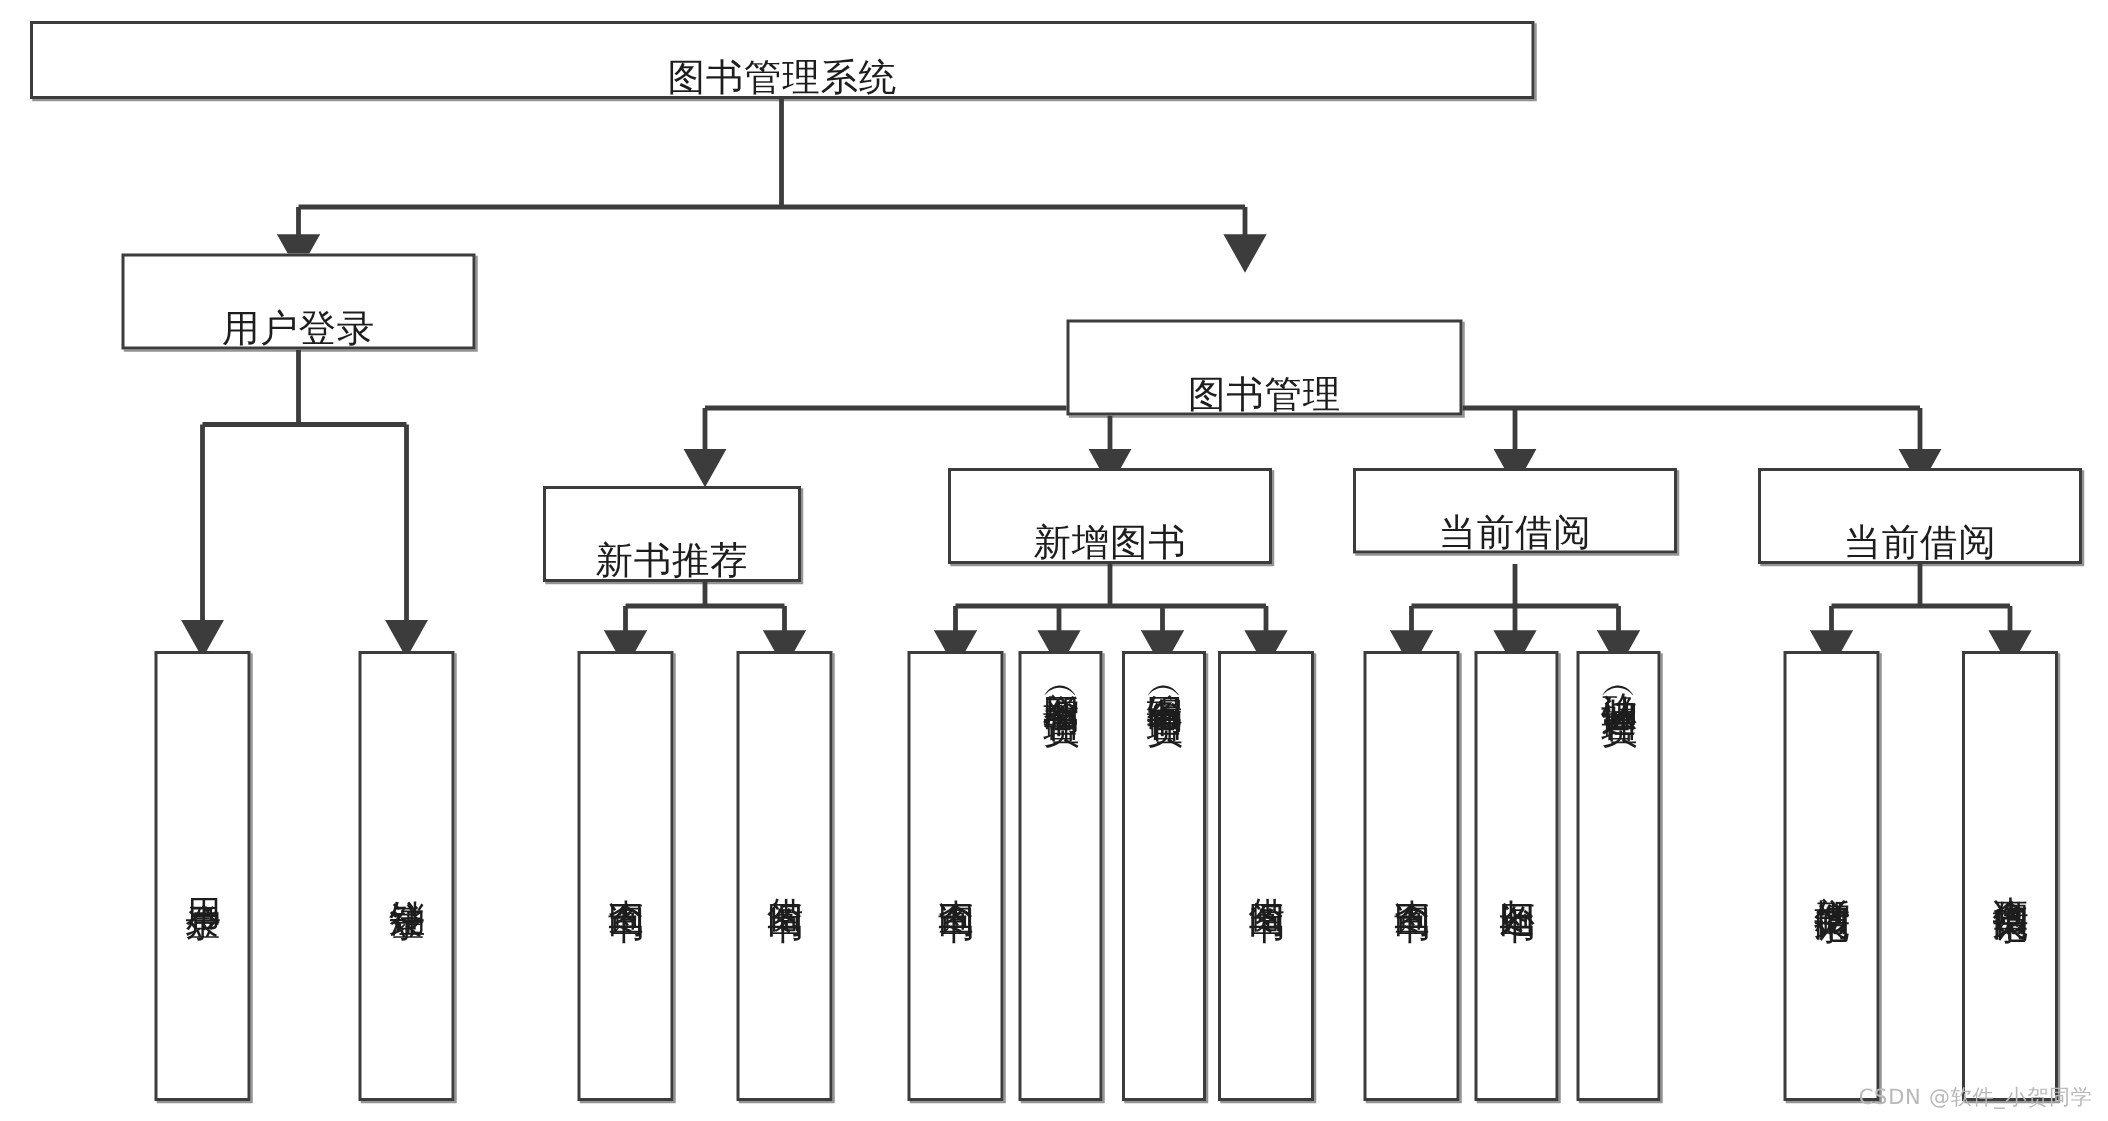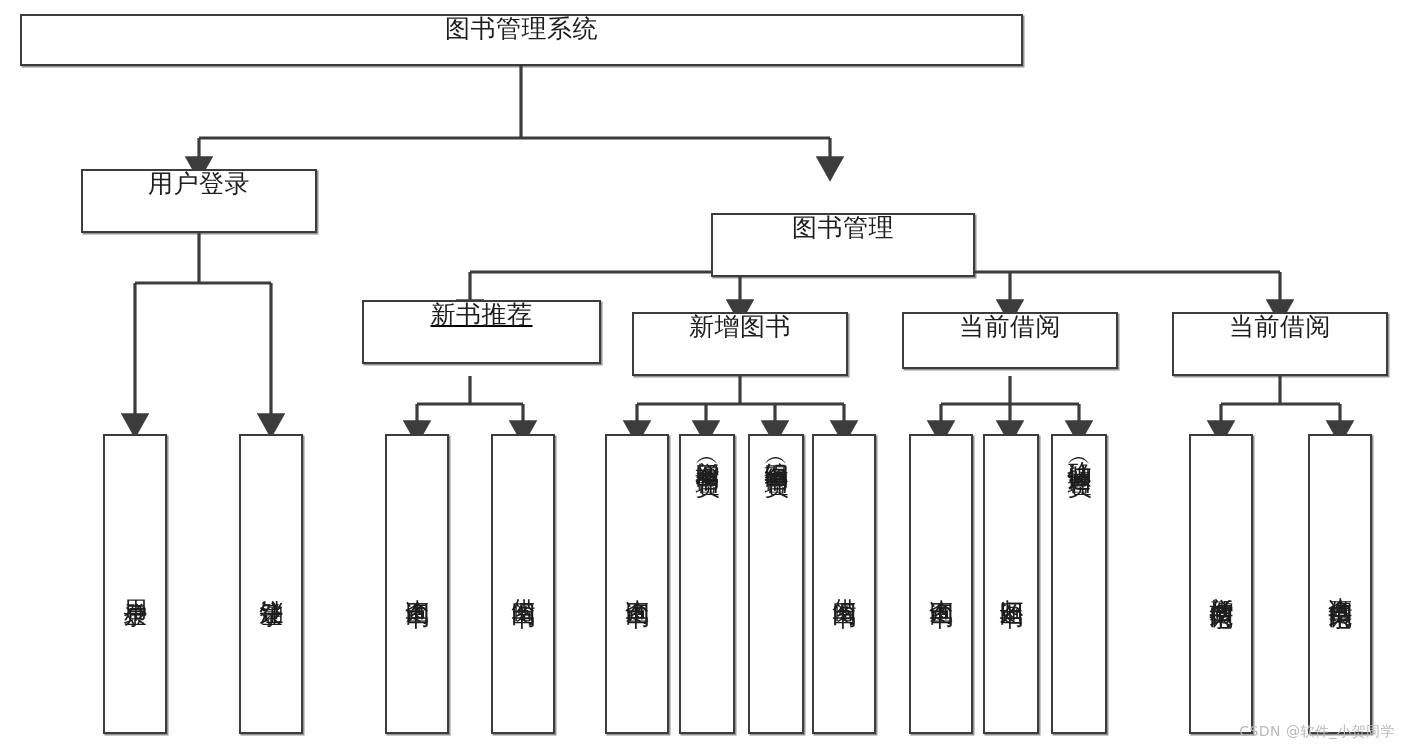--- a/index.html
+++ b/index.html
@@ -32,21 +32,21 @@
     pointer-events: none;
   }
 
   .node {
     position: absolute;
     box-sizing: border-box;
     background: #ffffff;
     border: 2px solid #3c3c3c;
     box-shadow: 1.5px 1.5px 0 0 rgba(60,60,60,0.55);
     display: flex;
-    align-items: flex-start;
+    align-items: flex-end;
     justify-content: center;
   }
 
   .node-label {
     color: #1d1d1d;
     line-height: 1.0;
     white-space: nowrap;
     text-align: center;
   }
 
@@ -149,21 +149,21 @@
     <span class="node-label">图书管理系统</span>
   </div>
 
   <div class="node h" style="left:81px; top:169px; width:236px; height:64px;">
     <span class="node-label">用户登录</span>
   </div>
   <div class="node h" style="left:711px; top:169px; width:264px; height:64px;margin-top:44px;">
     <span class="node-label">图书管理</span>
   </div>
 
-  <div class="node h" style="left:362px; top:300px; width:239px; height:64px;text-decoration:underline;">
+  <div class="node h" style="left:362px; top:324px; width:172px; height:64px;">
     <span class="node-label">新书推荐</span>
   </div>
   <div class="node h" style="left:632px; top:312px; width:216px; height:64px;">
     <span class="node-label">新增图书</span>
   </div>
   <div class="node h" style="left:902px; top:312px; width:216px; height:57px;">
     <span class="node-label">当前借阅</span>
   </div>
   <div class="node h" style="left:1172px; top:312px; width:216px; height:64px;">
     <span class="node-label">当前借阅</span>

